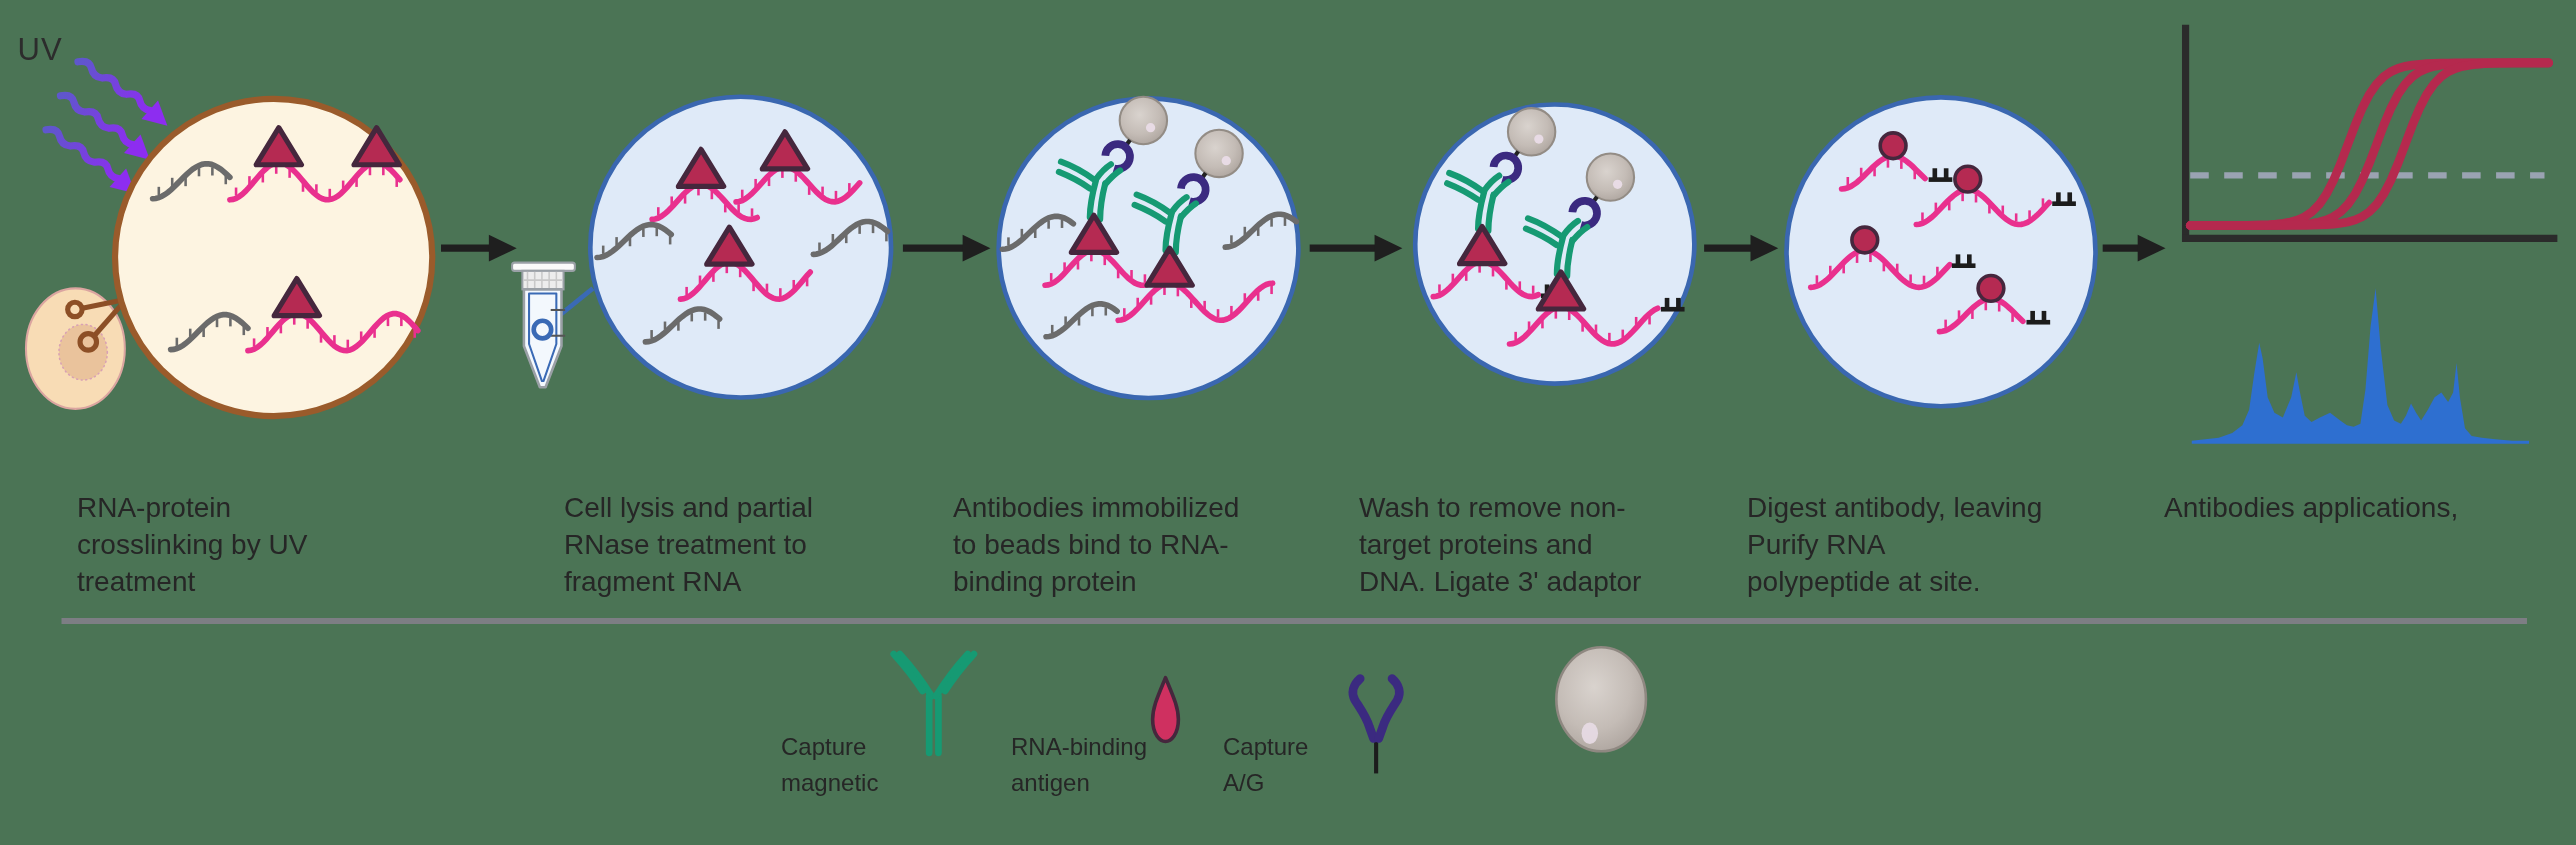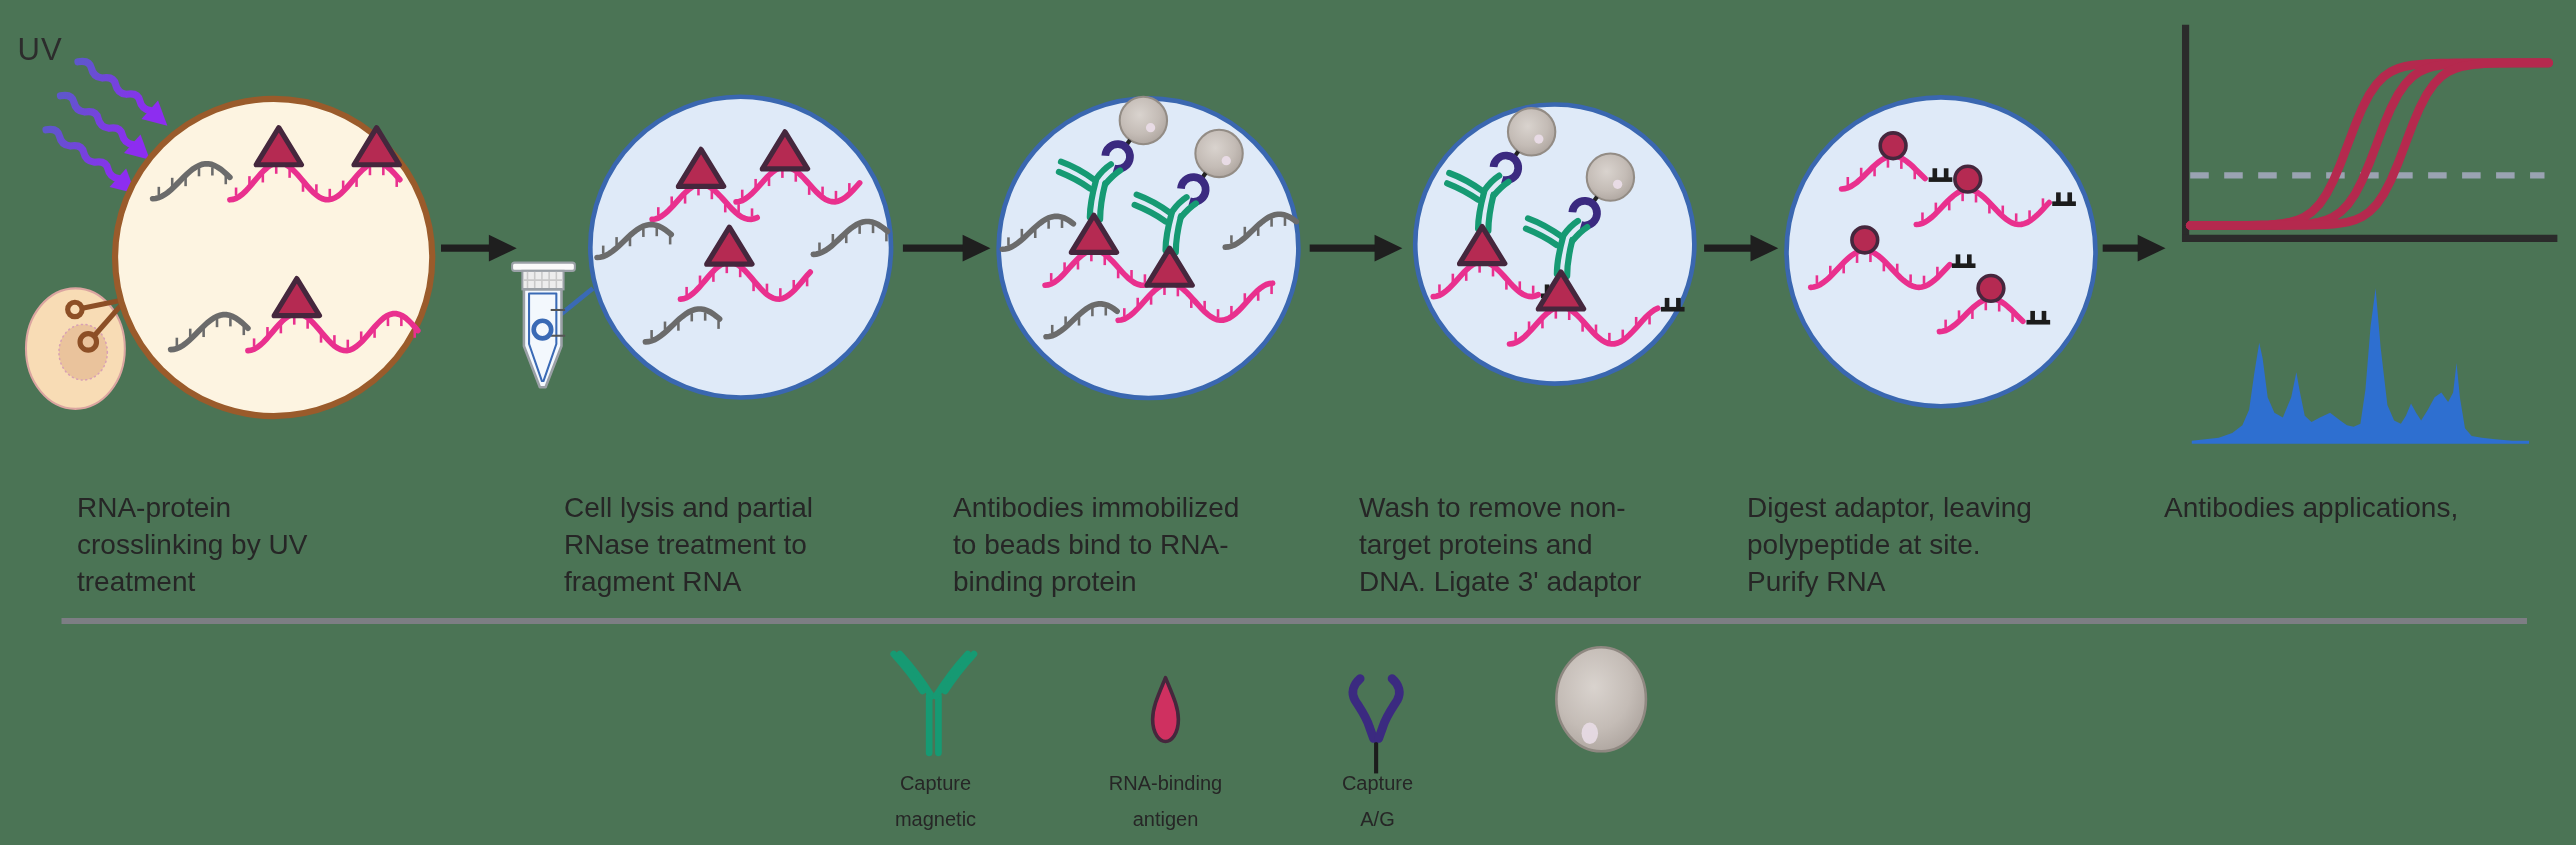--- a/index.html
+++ b/index.html
@@ -4,22 +4,22 @@
 <style>
   html,body{margin:0;padding:0;background:#3a5a44;}
   .stage{position:relative;width:2589px;height:845px;background:var(--bg,#4b7455);
          overflow:hidden;font-family:"Liberation Sans",sans-serif;}
   .stage svg{position:absolute;left:0;top:0;}
   .uv-label{position:absolute;left:17.5px;top:32px;font-size:31px;color:#2c2c2c;
             letter-spacing:1px;font-weight:400;}
   .caption{position:absolute;top:489px;width:392px;color:#262626;
            font-size:28px;line-height:37px;}
   .caption span{display:block;}
-  .leg-label{position:absolute;top:765px;width:309px;text-align:center;color:#262626;
-             font-size:20px;line-height:36px;}
+  .leg-label{position:absolute;top:729px;width:309px;text-align:left;color:#262626;
+             font-size:24px;line-height:36px;}
   .leg-label span{display:block;}
 </style>
 </head>
 <body>
 
 <div class="stage">
 
 <svg id="art" width="2589" height="845" viewBox="0 0 5025 1641">
   <defs>
     <radialGradient id="gradBead" cx="42%" cy="38%" r="75%">
@@ -492,23 +492,23 @@
     <span>Antibodies immobilized</span>
     <span>to beads bind to RNA-</span>
     <span>binding protein</span>
   </div>
   <div class="caption" style="left:1359px">
     <span>Wash to remove non-</span>
     <span>target proteins and</span>
     <span>DNA. Ligate 3' adaptor</span>
   </div>
   <div class="caption" style="left:1747px">
-    <span>Digest adaptor, leaving</span>
+    <span>Digest antibody, leaving</span>
+    <span>Purify RNA</span>
     <span>polypeptide at site.</span>
-    <span>Purify RNA</span>
   </div>
   <div class="caption" style="left:2164px">
     <span>Antibodies applications,</span>
   </div>
 
   <div class="leg-label" style="left:781px">
     <span>Capture</span>
     <span>magnetic</span>
   </div>
   <div class="leg-label" style="left:1011px">

